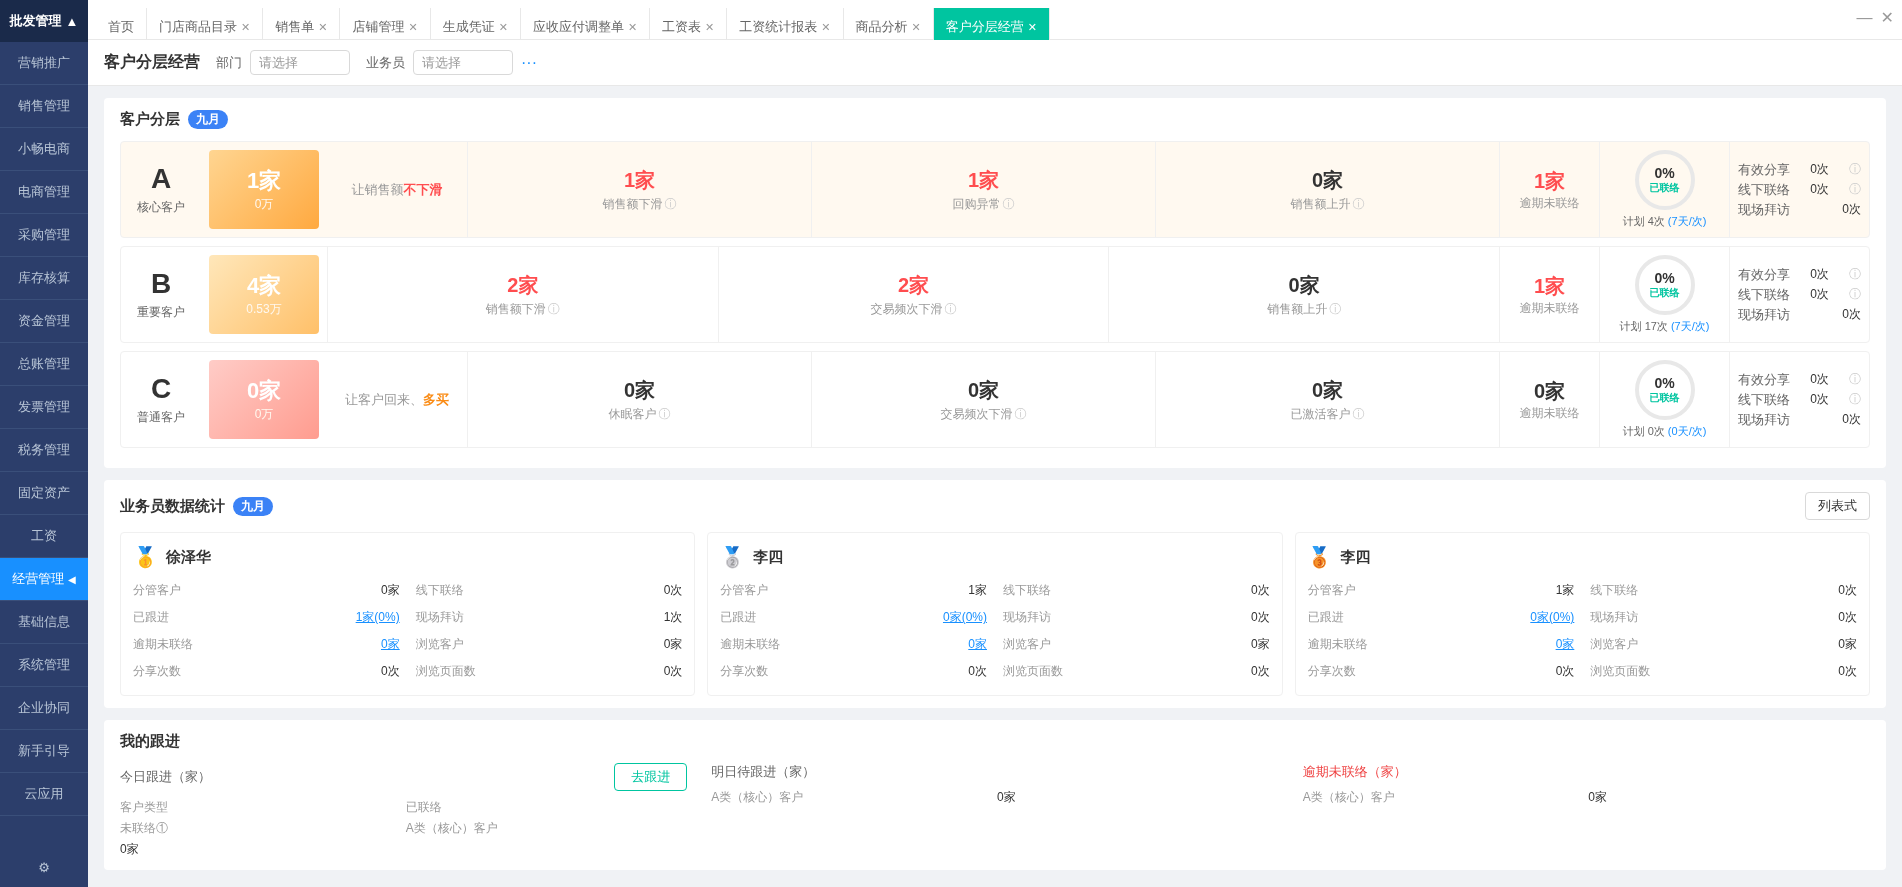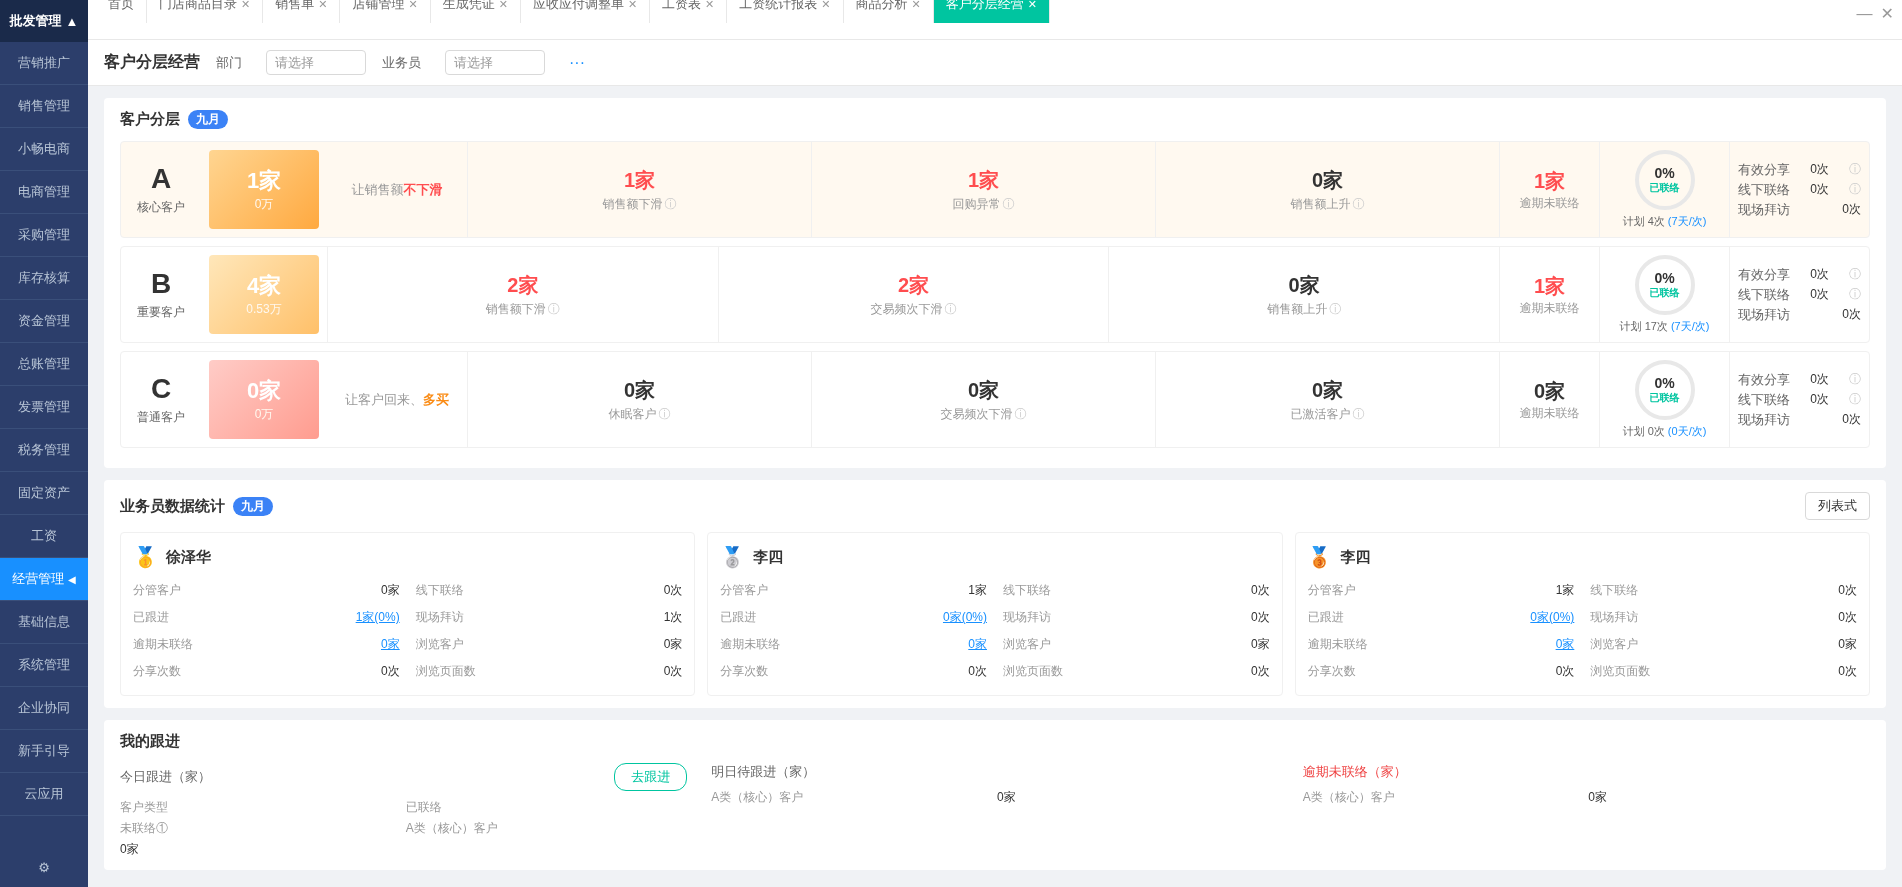--- a/index.html
+++ b/index.html
@@ -50,24 +50,24 @@
       display: flex;
       flex-direction: column;
       height: 100%;
       overflow: hidden;
     }
 
     
     .tab-bar {
       background: #fff;
       display: flex;
-      align-items: flex-end;
+      align-items: flex-start;
       border-bottom: 1px solid #e8e8e8;
       height: 40px;
-      padding: 16px 8px;
+      padding: 8px 8px;
       flex-shrink: 0;
     }
     .tab {
       display: flex;
       align-items: center;
       padding: 0 12px;
       height: 38px;
       font-size: 13px;
       color: #666;
       cursor: pointer;
@@ -101,21 +101,21 @@
       flex-shrink: 0;
     }
     .page-title {
       font-size: 16px;
       font-weight: bold;
       color: #333;
     }
     .filter-group {
       display: flex;
       align-items: center;
-      gap: 24px;
+      gap: 8px;
     }
     .filter-label { color: #666; font-size: 13px; }
     .filter-select {
       border: 1px solid #d9d9d9;
       border-radius: 4px;
       padding: 4px 24px 4px 8px;
       font-size: 13px;
       color: #999;
       background: #fff;
       min-width: 100px;
@@ -304,21 +304,21 @@
     .staff-stat-label { color: #999; }
     .staff-stat-value { color: #333; font-weight: normal; }
     .staff-stat-value.link { color: #1890ff; text-decoration: underline; cursor: pointer; }
 
     
     .follow-section { margin-top: 0; }
     .follow-action-btn {
       background: #fff;
       border: 1px solid #00c5a0;
       color: #00c5a0;
-      border-radius: 12px;
+      border-radius: 4px;
       padding: 4px 16px;
       cursor: pointer;
       font-size: 13px;
     }
 
     .list-btn {
       background: #fff;
       border: 1px solid #d9d9d9;
       border-radius: 4px;
       padding: 4px 12px;

